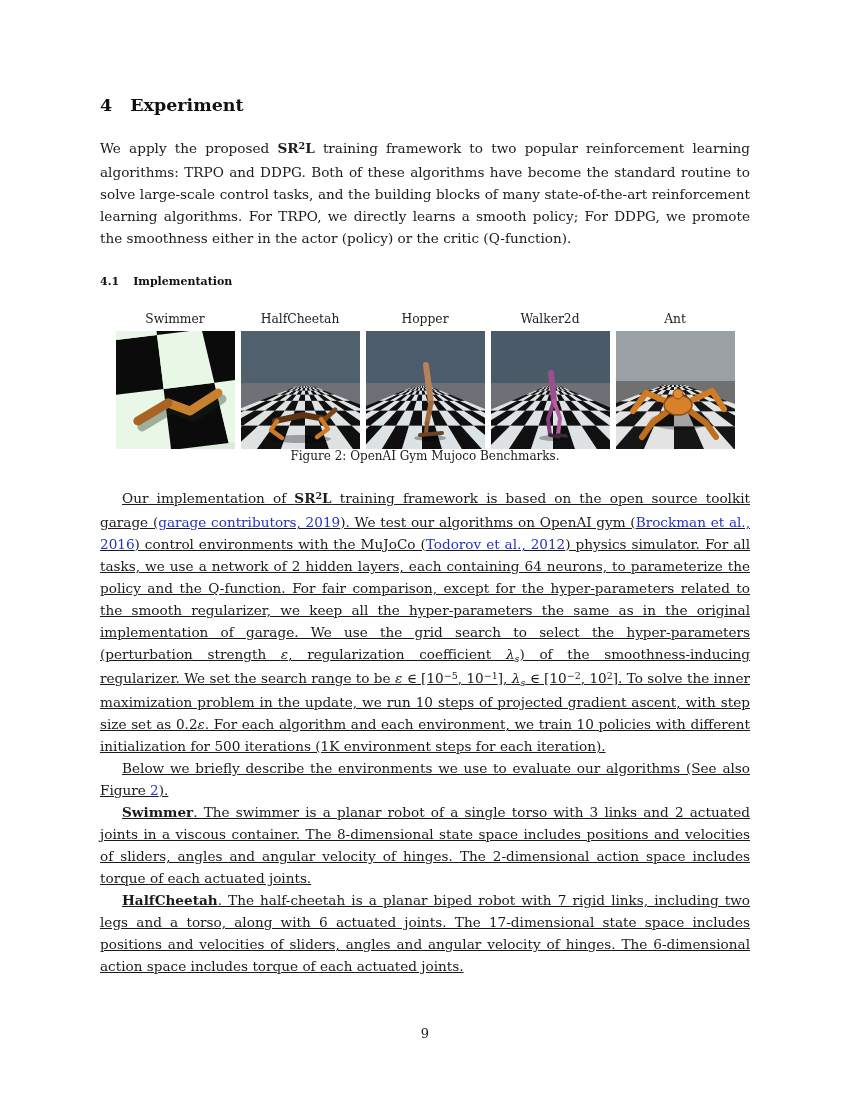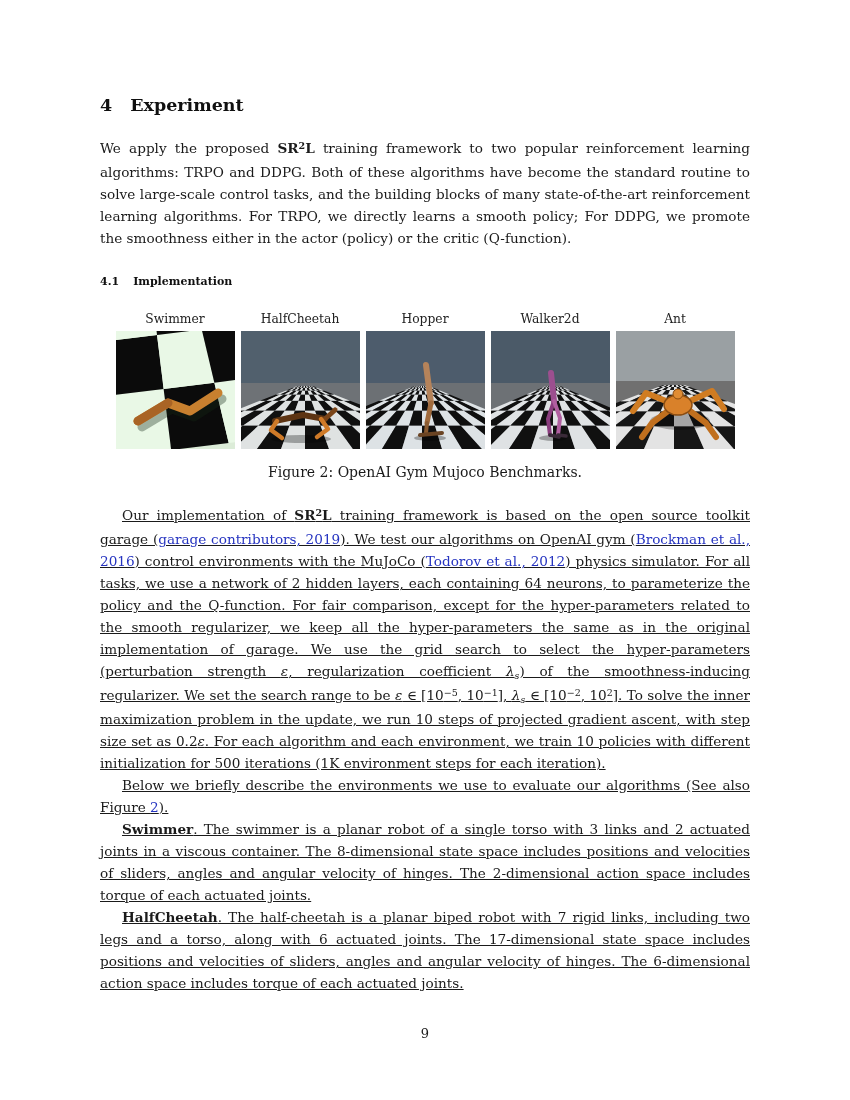--- a/index.html
+++ b/index.html
@@ -15,21 +15,21 @@
   .b{font-weight:bold;}
   .i{font-style:italic;}
   .sup{position:relative;top:-0.45em;font-size:70%;}
   .sub{position:relative;top:0.28em;font-size:70%;}
   .cite{color:var(--cite,#2533c0);cursor:pointer;}
   figure.fig{margin:24px 0 24px 0;}
   .fig-labels,.fig-images{display:flex;gap:6px;justify-content:center;}
   .fig-labels{margin-bottom:5px;}
   .fig-label{display:inline-block;width:119px;text-align:center;font-size:12.3px;color:#222;}
   svg.env{display:block;width:119px;height:118px;background:#888;}
-  figcaption.caption{text-align:center;font-size:14px;margin-top:15px;color:#1a1a1a;}
+  figcaption.caption{text-align:center;font-size:12px;color:#1a1a1a;}
   .pageno{position:absolute;top:1026px;left:0;width:100%;text-align:center;font-size:13px;color:#1a1a1a;}
 </style>
 </head>
 <body>
 
 <div class="page">
   <div class="content">
 
     <h1 class="sec">
       <span class="secnum">4</span><span>Experiment</span>

